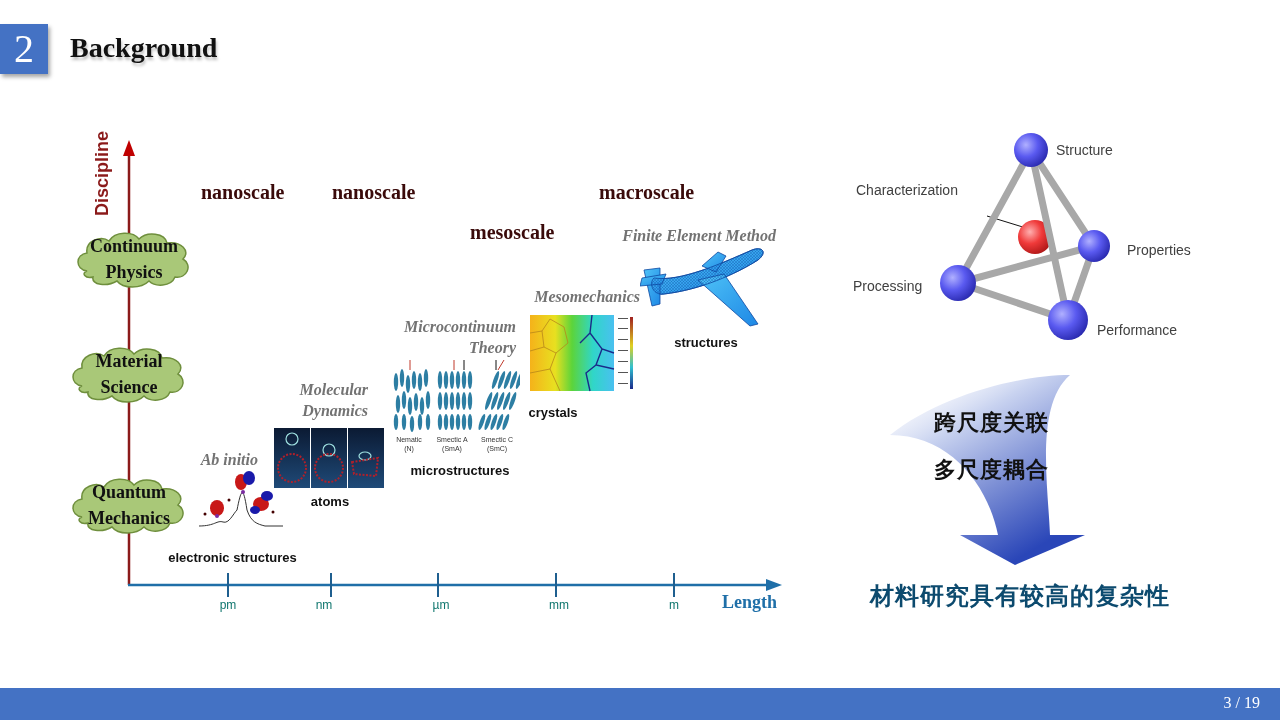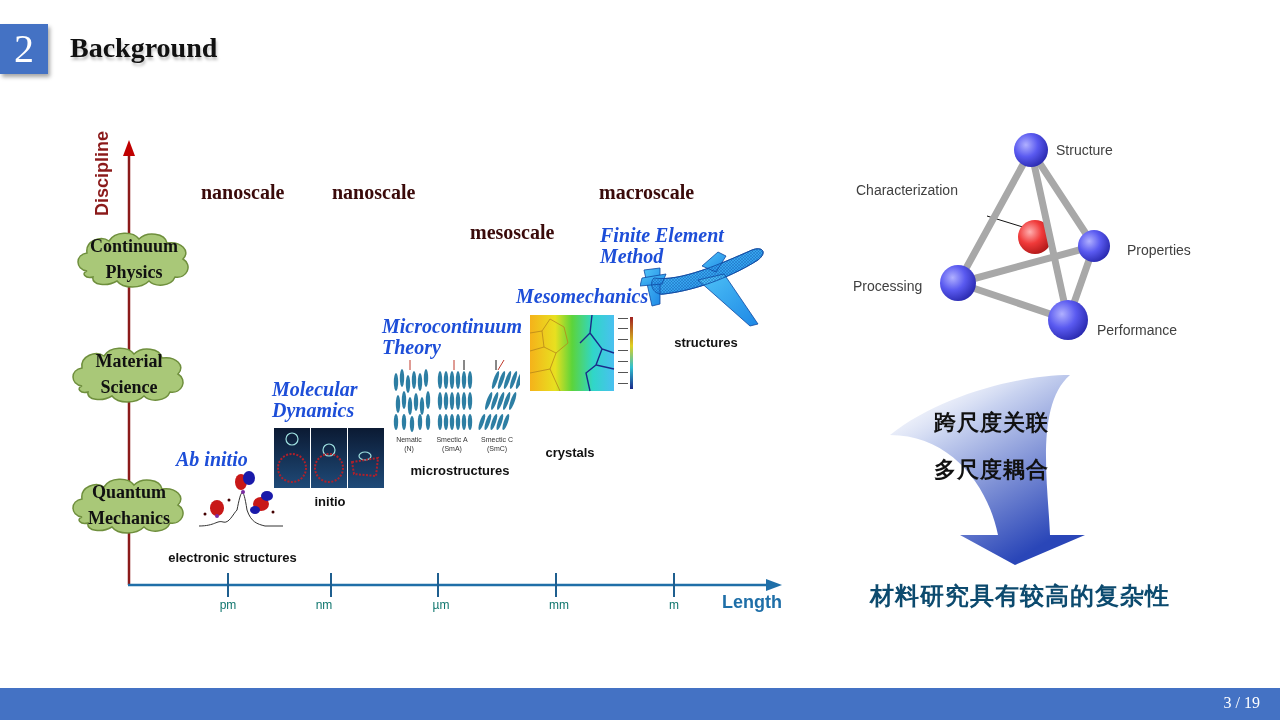--- a/index.html
+++ b/index.html
@@ -6,28 +6,28 @@
   body { width: 1280px; height: 720px; position: relative; background: #ffffff; overflow: hidden; font-family: "Liberation Sans", sans-serif; }
   .abs { position: absolute; }
   
   .section-badge { left: 0; top: 24px; width: 48px; height: 50px; background: #4472c4; color: #fff; font-family: "Liberation Serif", serif; font-size: 40px; line-height: 50px; text-align: center; box-shadow: 2px 3px 4px rgba(0,0,0,0.35); }
   .page-title { left: 70px; top: 32px; font-family: "Liberation Serif", serif; font-weight: bold; font-size: 28px; color: #111; text-shadow: 1px 3px 3px rgba(0,0,0,0.25); }
   
   .footer-bar { left: 0; top: 688px; width: 1280px; height: 32px; background: #4472c4; }
   .page-number { right: 20px; top: 694px; color: #fff; font-family: "Liberation Serif", serif; font-size: 16px; }
   
   .y-axis-label { left: 92px; top: 128px; width: 40px; height: 90px; color: #8b1a1a; font-weight: bold; font-size: 18px; writing-mode: vertical-rl; transform: rotate(180deg); text-align: center; }
-  .x-axis-label { left: 722px; top: 592px; color: #1f6fa8; font-weight: bold; font-size: 18px; }
+  .x-axis-label { left: 722px; top: 592px; color: #1f6fa8; font-weight: bold; font-size: 18px; font-family: Liberation Serif, serif; }
   .tick-label { top: 598px; color: #0f766e; font-weight: normal; font-size: 12px; width: 60px; text-align: center; }
   
   .cloud { width: 122px; height: 60px; font-family: Liberation Serif, serif; }
   .cloud-text { position: absolute; left: 0; top: 0; width: 122px; height: 60px; display: flex; align-items: center; justify-content: center; text-align: center; font-weight: bold; font-size: 18px; line-height: 26px; color: #111; }
   
   .scale-label { top: 181px; font-family: "Liberation Serif", serif; font-weight: bold; font-size: 20px; color: #3a0a0a; }
-  .method-label { font-family: "Liberation Serif", serif; font-style: italic; font-weight: bold; font-size: 20px; color: #1d4ed8; text-align: left; line-height: 21px; }
+  .method-label { font-family: "Liberation Serif", serif; font-style: italic; font-weight: bold; font-size: 16px; color: #737373; text-align: right; line-height: 21px; }
   .caption { font-size: 13px; font-weight: bold; color: #111; text-align: center; }
   .small-caption { font-size: 7px; color: #333; text-align: center; line-height: 9px; }
   
   .tet-label { font-size: 14px; color: #404040; }
   .cn-text { font-weight: bold; font-size: 22px; color: #111; letter-spacing: 1px; }
   .cn-conclusion { left: 870px; top: 580px; font-weight: bold; font-size: 24px; color: #0c4a6e; letter-spacing: 1px; }
 </style>
 </head>
 <body>
 
@@ -118,21 +118,21 @@
     <rect x="0" y="0" width="36" height="60" fill="url(#mdbg)"></rect>
     <rect x="37" y="0" width="36" height="60" fill="url(#mdbg)"></rect>
     <rect x="74" y="0" width="36" height="60" fill="url(#mdbg)"></rect>
     <circle cx="18" cy="11" r="6" fill="none" stroke="#9fe0e0" stroke-width="1.2"></circle>
     <circle cx="18" cy="40" r="14" fill="none" stroke="#b0202a" stroke-width="2" stroke-dasharray="2 1.5"></circle>
     <circle cx="55" cy="22" r="6" fill="none" stroke="#9fe0e0" stroke-width="1.2"></circle>
     <circle cx="55" cy="40" r="14" fill="none" stroke="#b0202a" stroke-width="2" stroke-dasharray="2 1.5"></circle>
     <ellipse cx="91" cy="28" rx="6" ry="4" fill="none" stroke="#9fe0e0" stroke-width="1.2"></ellipse>
     <path d="M78,34 L104,30 L102,48 L80,46 Z" fill="none" stroke="#b0202a" stroke-width="2" stroke-dasharray="2 1.5"></path>
   </svg>
-  <div class="abs caption" style="left:290px;top:494px;width:80px;">initio</div>
+  <div class="abs caption" style="left:290px;top:494px;width:80px;">atoms</div>
 
   <div class="abs method-label" style="left:382px;top:316px;width:134px;">
     <span>Microcontinuum</span><br>
     <span>Theory</span>
   </div>
   <svg class="abs" style="left:390px;top:360px;" width="130" height="72">
     <g fill="#2d7ea3">
       <g>
         <ellipse cx="6" cy="22" rx="2.2" ry="9"></ellipse>
           <ellipse cx="12" cy="18" rx="2.2" ry="9"></ellipse>
@@ -229,21 +229,21 @@
     <g fill="#555">
       <rect x="88" y="5" width="10" height="1"></rect>
         <rect x="88" y="15" width="10" height="1"></rect>
         <rect x="88" y="26" width="10" height="1"></rect>
         <rect x="88" y="37" width="10" height="1"></rect>
         <rect x="88" y="48" width="10" height="1"></rect>
         <rect x="88" y="59" width="10" height="1"></rect>
         <rect x="88" y="70" width="10" height="1"></rect>
     </g>
   </svg>
-  <div class="abs caption" style="left:525px;top:405px;width:90px;margin-top:40px;">crystals</div>
+  <div class="abs caption" style="left:508px;top:405px;width:90px;">crystals</div>
 
   <div class="abs method-label" style="left:600px;top:225px;width:176px;">Finite Element Method</div>
   <svg class="abs" style="left:640px;top:244px;" width="128" height="88">
     <defs>
       <linearGradient id="plane" x1="0" y1="0" x2="1" y2="1">
         <stop offset="0" stop-color="#4fc3f7"></stop>
         <stop offset="1" stop-color="#1e88e5"></stop>
       </linearGradient>
       <pattern id="mesh" width="3" height="3" patternUnits="userSpaceOnUse">
         <path d="M0,0 L3,3 M3,0 L0,3" stroke="#0d47a1" stroke-width="0.3"></path>

